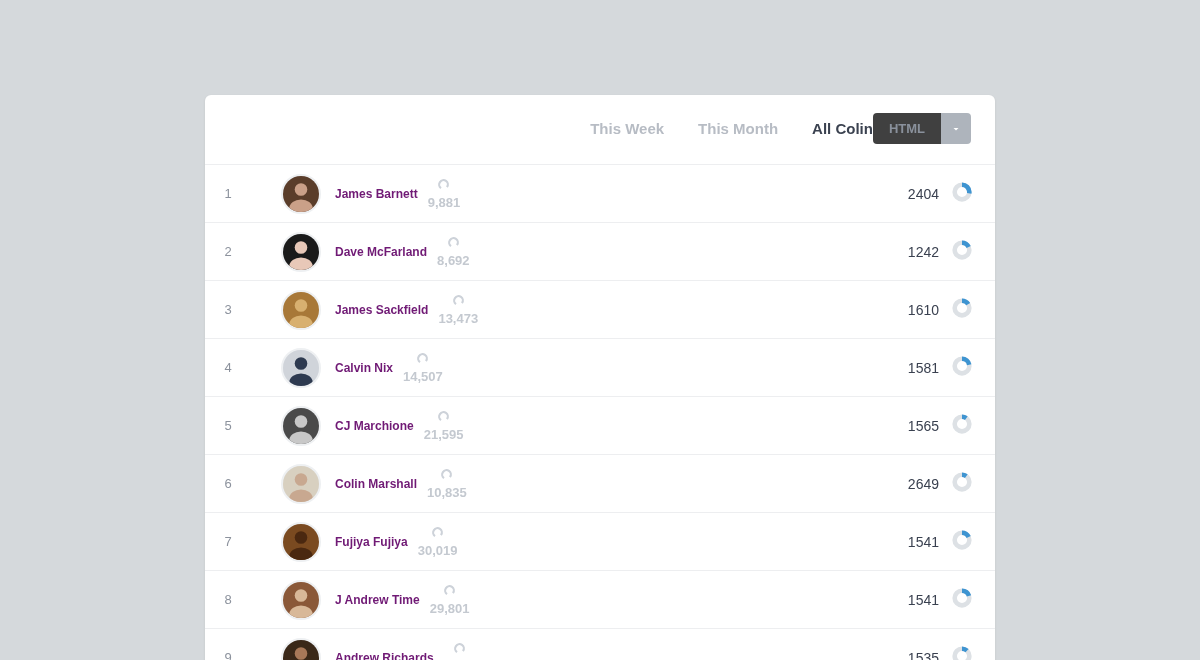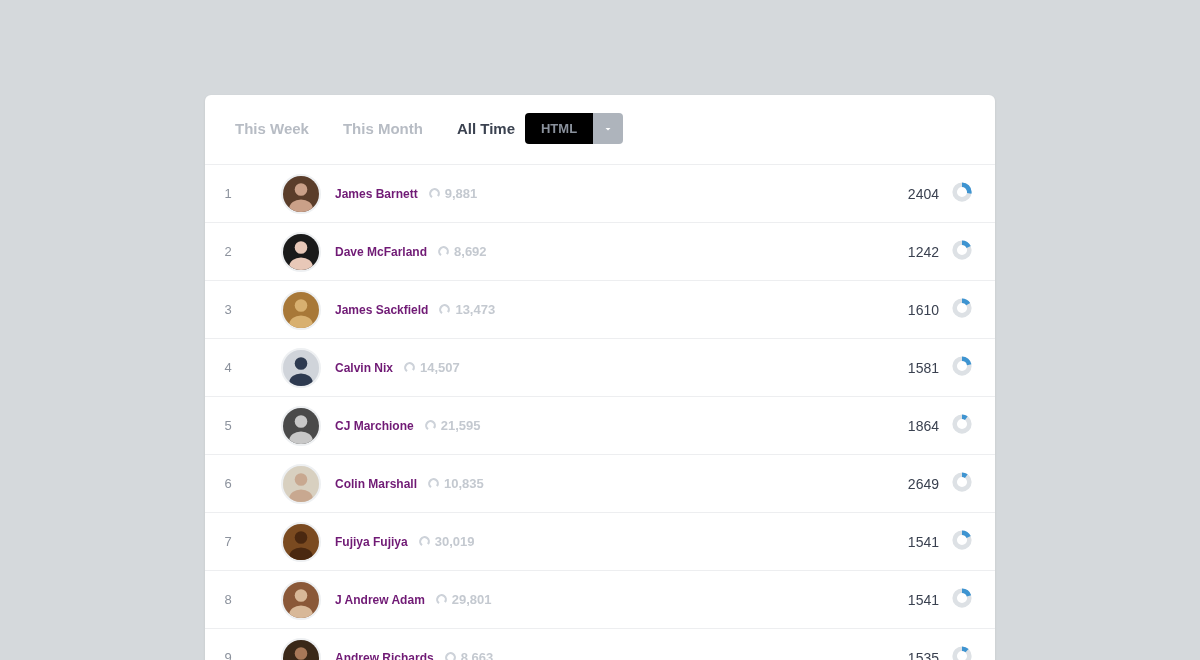--- a/index.html
+++ b/index.html
@@ -17,40 +17,39 @@
     margin: 95px auto 0 auto;
     background: #fff;
     border-radius: 6px;
     box-shadow: 0 1px 3px rgba(0,0,0,0.08);
   }
 
   
   .card-header {
     display: flex;
     align-items: center;
-    justify-content: flex-start;
+    justify-content: flex-end;
     padding: 18px 24px 20px 30px;
     border-bottom: 1px solid #edeef0;
-    gap: 10px;
   }
   .tabs { display: flex; gap: 34px; }
   .tab {
     font-weight: 700;
     font-size: 15px;
     color: #b7bcc4;
     cursor: pointer;
   }
   .tab.active { color: #3b4250; }
 
   .filter {
     display: flex;
     align-items: stretch;
   }
   .filter-label {
-    background: #000000;
+    background: #404040;
     color: #8a919c;
     font-weight: 700;
     font-size: 13px;
     padding: 8px 16px;
     border-radius: 4px 0 0 4px;
     display: flex; align-items: center;
   }
   .filter-btn {
     background: #aeb4bc;
     border-radius: 0 4px 4px 0;
@@ -89,20 +88,21 @@
   .name {
     font-weight: 700;
     color: #701a75;
     font-size: 12px;
   }
   .meta {
     display: flex; align-items: center;
     margin-left: 10px;
     color: #c4c9d0;
     gap: 4px;
+    flex-direction: column;
   }
   .meta svg { width: 13px; height: 13px; }
   .meta-count { font-size: 13px; font-weight: 700; color: #c4c9d0; }
 
   .spacer { flex: 1; }
 
   .score {
     font-weight: 400;
     color: #3a4150;
     font-size: 14px;
@@ -115,21 +115,21 @@
 </style>
 </head>
 <body>
 
 <div class="card">
 
   <div class="card-header">
     <div class="tabs">
       <span class="tab">This Week</span>
       <span class="tab">This Month</span>
-      <span class="tab active">All Time</span>
+      <span class="tab active">All Colin</span>
     </div>
     <div class="filter">
       <span class="filter-label">HTML</span>
       <span class="filter-btn">
         <svg viewBox="0 0 24 24">
             <path d="M7 10l5 5 5-5z"></path>
           </svg>
       </span>
     </div>
   </div>
@@ -237,21 +237,21 @@
   </svg>
         </span>
     <span class="name">CJ Marchione</span>
     <span class="meta">
       <svg viewBox="0 0 24 24">
         <circle cx="12" cy="12" r="8" fill="none" stroke="#cdd2d9" stroke-width="4" stroke-dasharray="37 50" transform="rotate(125 12 12)"></circle>
       </svg>
       <span class="meta-count">21,595</span>
     </span>
     <span class="spacer"></span>
-    <span class="score">1864</span>
+    <span class="score">1565</span>
     <span><svg class="donut" viewBox="0 0 24 24">
     <circle class="donut-bg" cx="12" cy="12" r="8" fill="none" stroke-width="5"></circle>
     <circle class="donut-fg" cx="12" cy="12" r="8" fill="none" stroke-width="5" stroke-dasharray="50.26548245743669" stroke-dashoffset="45.23893421169302" transform="rotate(-90 12 12)"></circle>
   </svg></span>
   </div>
       <div class="row">
     <span class="rank">6</span>
     <span class="avatar">
           <svg viewBox="0 0 40 40">
     <rect width="40" height="40" fill="#d8d0c0"></rect>
@@ -298,21 +298,21 @@
   </div>
       <div class="row">
     <span class="rank">8</span>
     <span class="avatar">
           <svg viewBox="0 0 40 40">
     <rect width="40" height="40" fill="#8a5838"></rect>
     <circle cx="20" cy="15" r="7" fill="#d8b898"></circle>
     <ellipse cx="20" cy="36" rx="13" ry="10" fill="#d8b898"></ellipse>
   </svg>
         </span>
-    <span class="name">J Andrew Adam</span>
+    <span class="name">J Andrew Time</span>
     <span class="meta">
       <svg viewBox="0 0 24 24">
         <circle cx="12" cy="12" r="8" fill="none" stroke="#cdd2d9" stroke-width="4" stroke-dasharray="37 50" transform="rotate(125 12 12)"></circle>
       </svg>
       <span class="meta-count">29,801</span>
     </span>
     <span class="spacer"></span>
     <span class="score">1541</span>
     <span><svg class="donut" viewBox="0 0 24 24">
     <circle class="donut-bg" cx="12" cy="12" r="8" fill="none" stroke-width="5"></circle>

